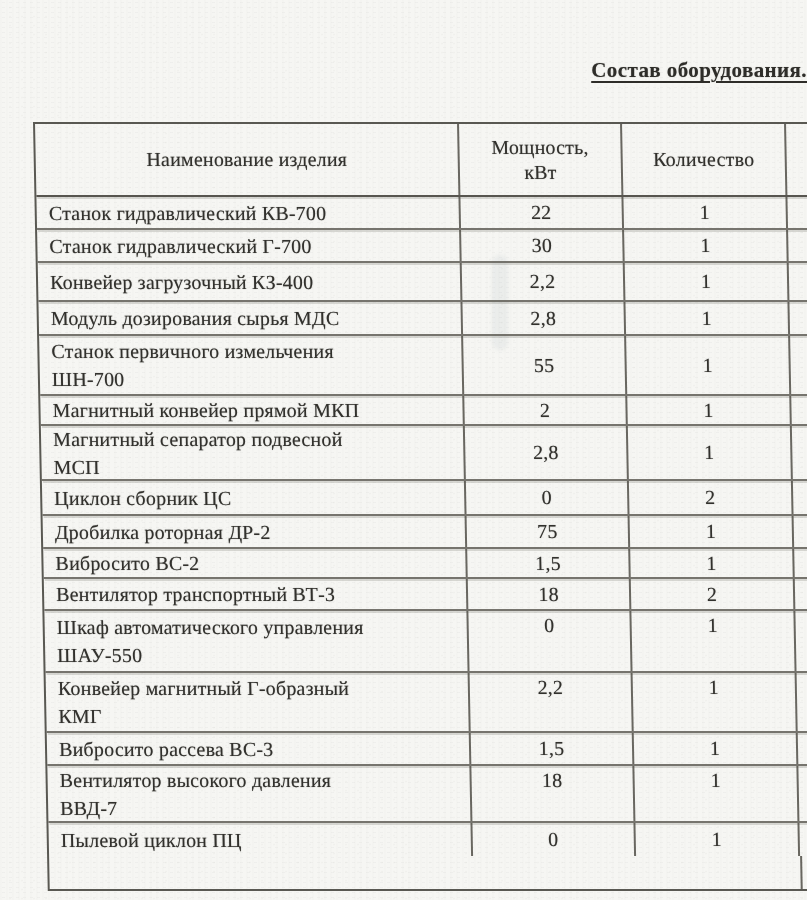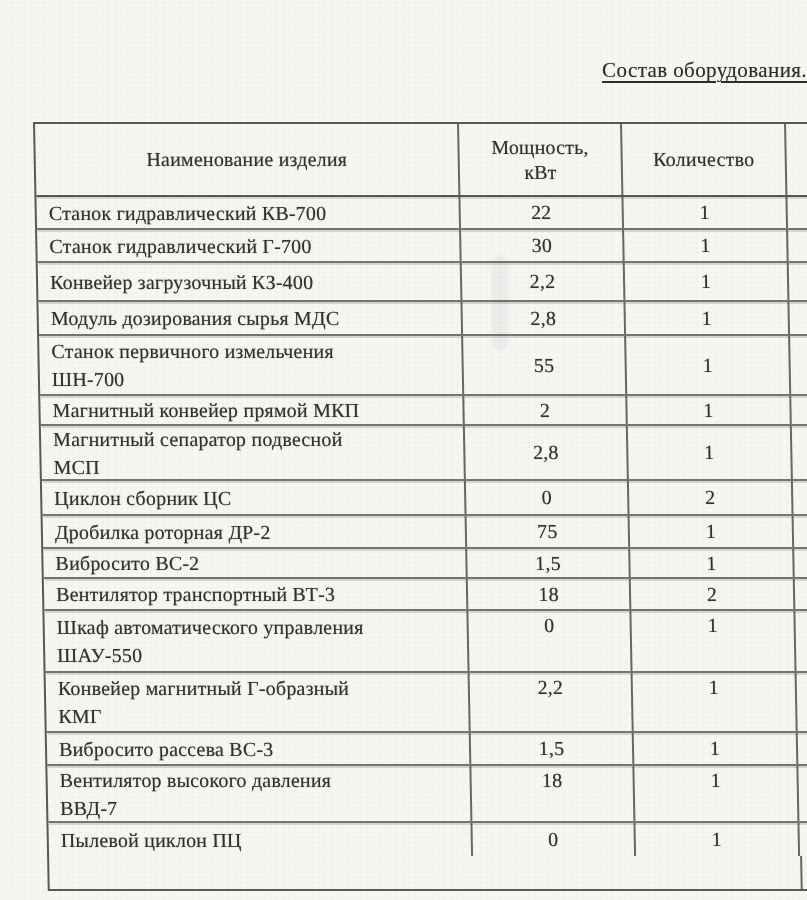--- a/index.html
+++ b/index.html
@@ -21,21 +21,21 @@
     background-size: 7px 5px, 12px 9px, 100% 100%;
     background-position: 0 0, 4px 3px, 0 0;
   }
   .smudge {
     position: absolute; left: 492px; top: 255px; width: 16px; height: 95px;
     background: rgba(140,155,170,0.10); border-radius: 8px;
     filter: blur(2px);
   }
   .doc-title {
     position: absolute; top: 58px; right: 0px;
-    font-size: 21px; font-weight: normal; letter-spacing: 0.4px;
+    font-size: 21px; font-weight: bold; letter-spacing: 0.4px;
     color: #2e2d29;
     text-decoration: underline;
     text-decoration-thickness: 2px;
     text-underline-offset: 4px;
     text-shadow: 0 0 1px rgba(46,45,41,0.45);
     white-space: nowrap;
   }
   .table-wrap {
     position: absolute; left: 33px; top: 122px;
     width: 822px;

